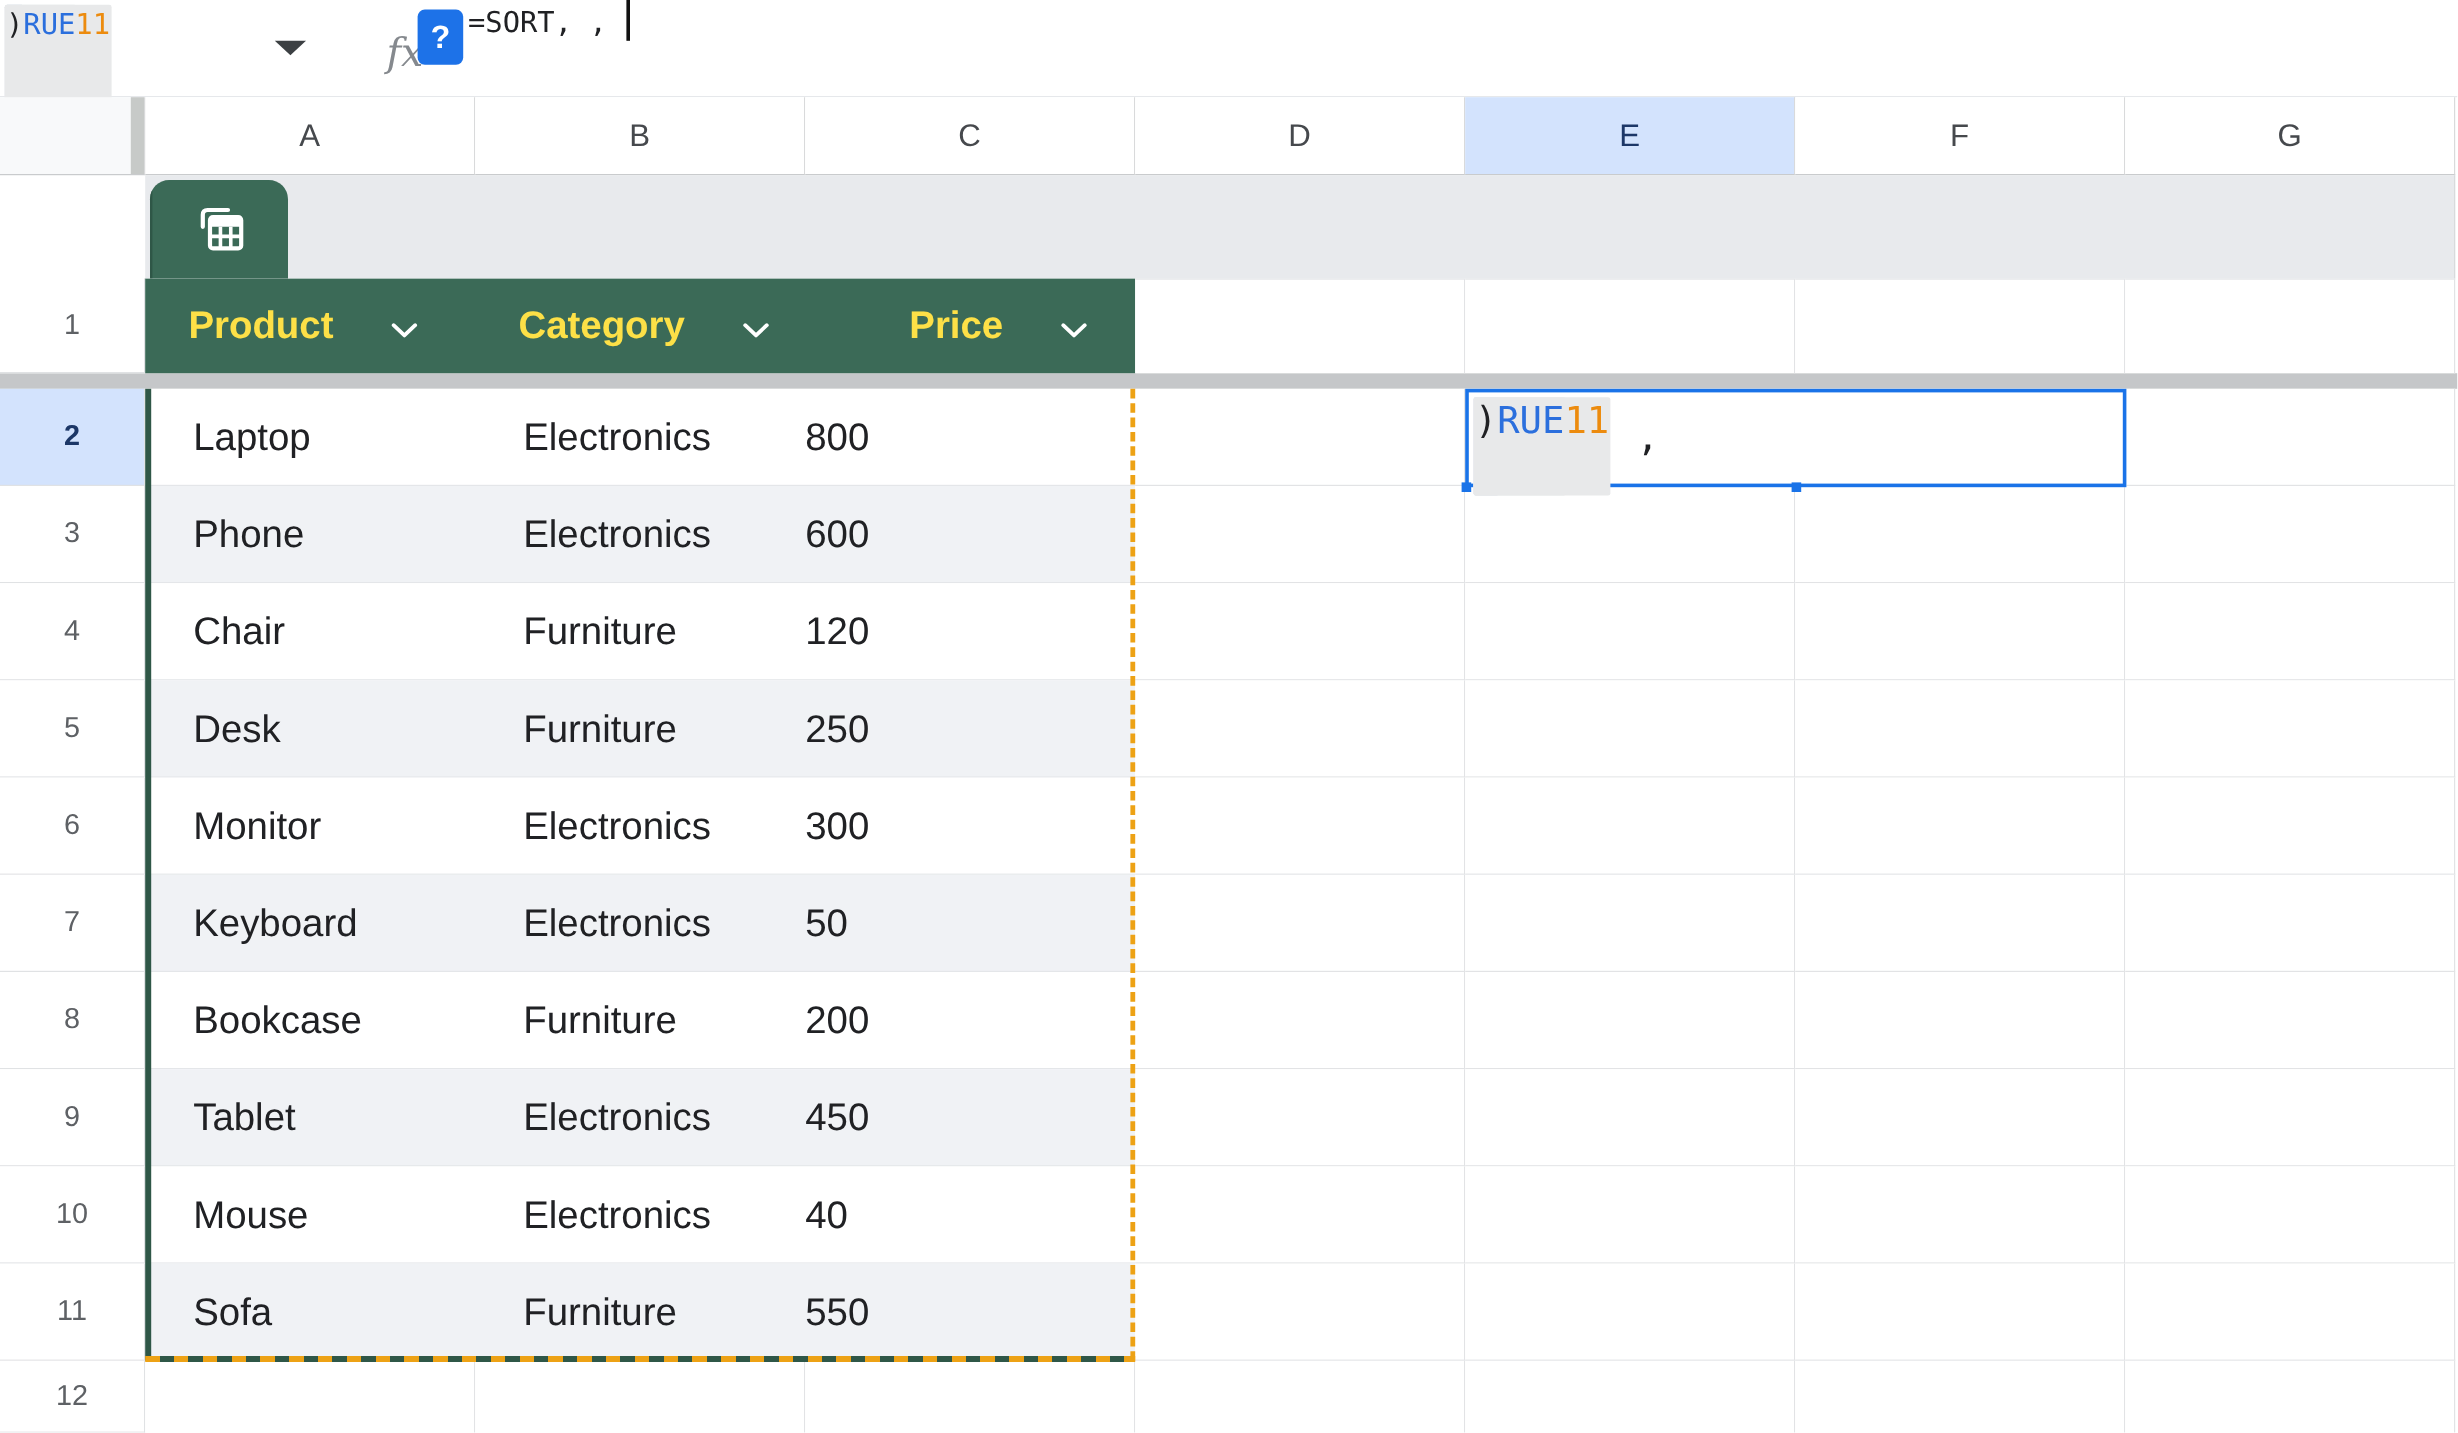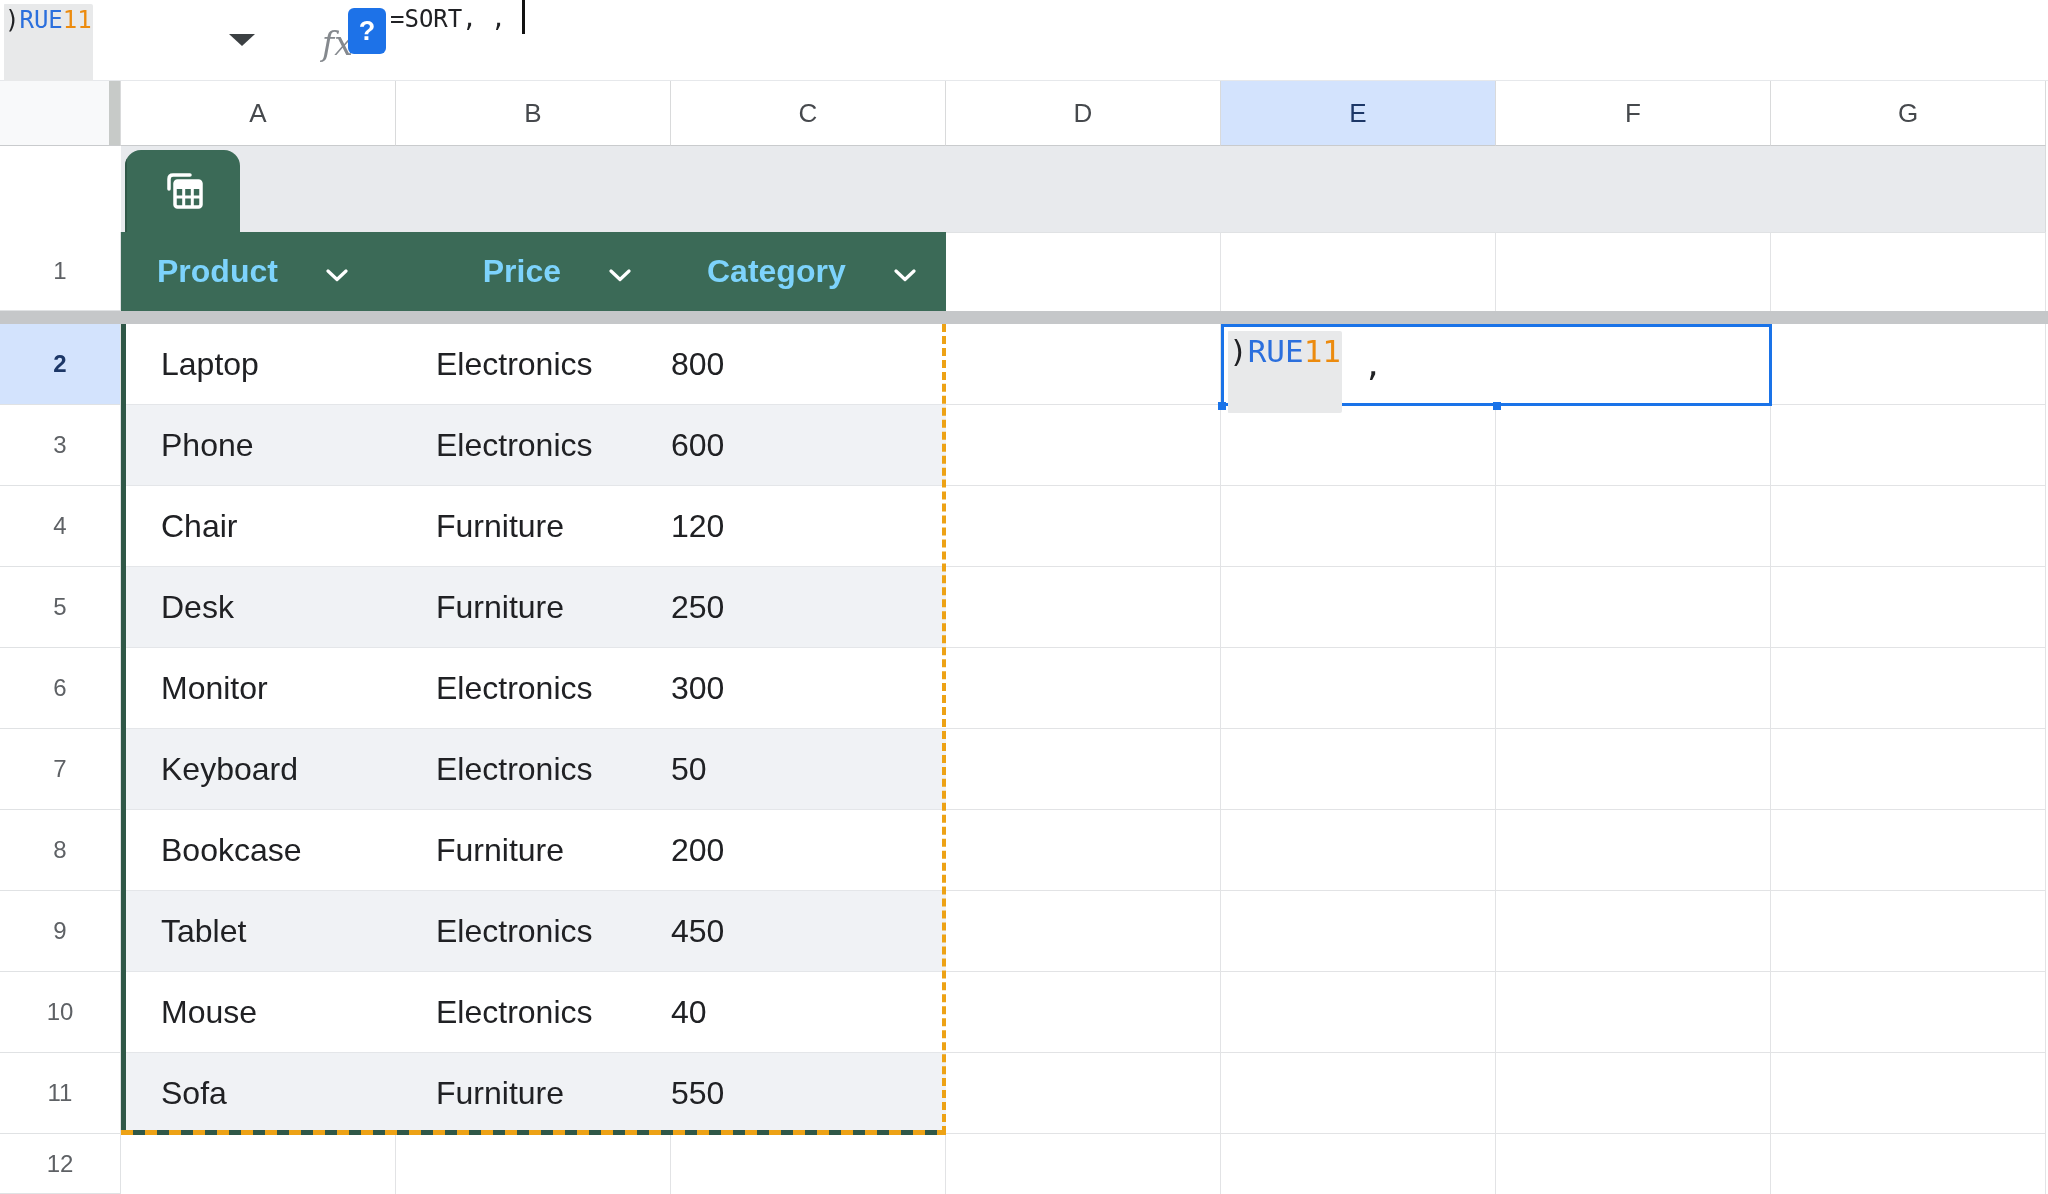--- a/index.html
+++ b/index.html
@@ -50,21 +50,21 @@
   .chip-left{display:flex;align-items:center;padding:0 30px 0 35px;gap:16px}
   .chip-name{color:#fff;font-size:28px;font-weight:600}
   .chip-div{width:2px;background:var(--green-dark)}
   .chip-right{width:113px;display:flex;align-items:center;justify-content:center}
   
   .r1{height:79px}
   .gut{width:121px;display:flex;align-items:center;justify-content:center;background:#fff;
     font-size:24px;color:#5e6165;font-weight:500;border-right:1px solid #e0e2e4;border-bottom:1px solid #e0e2e4}
   .gut.sel{background:var(--selected-bg);color:var(--selected-text);font-weight:700}
   .theader{width:825px;display:flex;background:var(--green)}
-  .thcell{width:275px;display:flex;align-items:center;padding-left:36px;color:#7dd3fc;font-size:32px;font-weight:700}
+  .thcell{width:275px;display:flex;align-items:center;padding-left:36px;color:#fde047;font-size:32px;font-weight:700}
   .thcell .chev{margin-left:48px;flex:none}
   .thcell.right{justify-content:flex-end;padding-left:0;padding-right:40px}
   .fcell{width:275px;background:#fff;border-right:1px solid var(--grid-line);border-top:1px solid #e0e2e4}
   
   .divider{height:13px;background:var(--divider-gray)}
   
   .drow{height:81px}
   .trow{width:825px;display:flex;border-bottom:1px solid #e4e6e9;background:#fff}
   .trow.banded{background:var(--banded-row)}
   .trow.last{border-bottom:none}
@@ -140,28 +140,28 @@
 
     <div class="row r1">
       <div class="gut">1</div>
       <div class="theader" id="theader">
           <div class="thcell">
             <span>Product</span>
             <span class="chev"><svg width="22" height="13" viewBox="0 0 22 13">
                 <polyline points="2,2 11,10.5 20,2" fill="none" stroke="#ffffff" stroke-width="3.2" stroke-linecap="round" stroke-linejoin="round"></polyline>
               </svg></span>
           </div>
-          <div class="thcell right">
-            <span>Price</span>
+          <div class="thcell">
+            <span>Category</span>
             <span class="chev"><svg width="22" height="13" viewBox="0 0 22 13">
                 <polyline points="2,2 11,10.5 20,2" fill="none" stroke="#ffffff" stroke-width="3.2" stroke-linecap="round" stroke-linejoin="round"></polyline>
               </svg></span>
           </div>
-          <div class="thcell">
-            <span>Category</span>
+          <div class="thcell right">
+            <span>Price</span>
             <span class="chev"><svg width="22" height="13" viewBox="0 0 22 13">
                 <polyline points="2,2 11,10.5 20,2" fill="none" stroke="#ffffff" stroke-width="3.2" stroke-linecap="round" stroke-linejoin="round"></polyline>
               </svg></span>
           </div>
         </div>
       <div class="row" id="r1fill">
           <div class="fcell"></div>
           <div class="fcell"></div>
           <div class="fcell"></div>
           <div class="fcell"></div>

